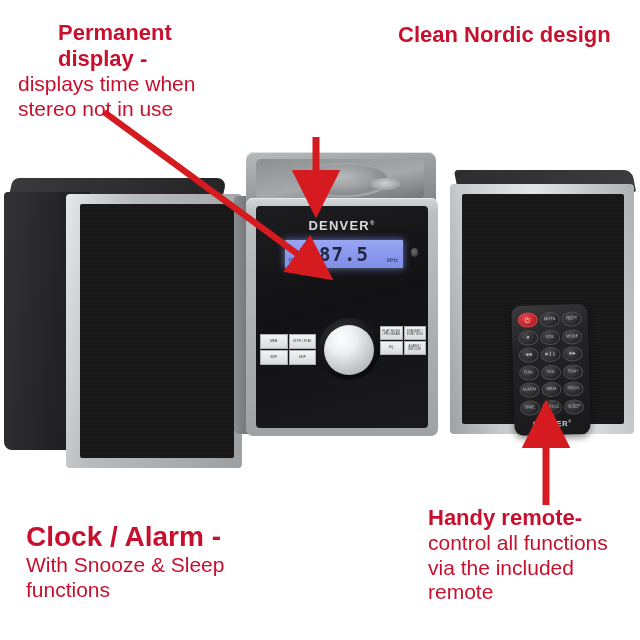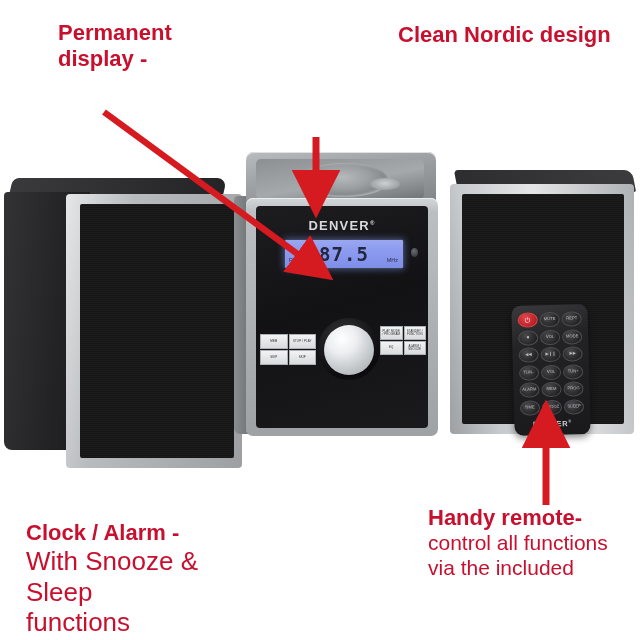--- a/index.html
+++ b/index.html
@@ -16,22 +16,22 @@
 
   #callout-display{left:18px;top:20px;font-size:21.5px;width:230px;}
   #callout-display .ttl{font-size:22px;margin-left:40px;}
   #callout-display .body{font-size:21px;}
 
   #callout-nordic{left:398px;top:22px;font-size:22px;font-weight:bold;white-space:nowrap;text-align:center;}
 
   #callout-cd{left:224px;top:110px;font-size:22px;font-weight:bold;white-space:nowrap;}
 
   #callout-clock{left:26px;top:520px;width:240px;}
-  #callout-clock .ttl{font-size:22px;}
-  #callout-clock .body{font-size:26px;}
+  #callout-clock .ttl{font-size:28px;}
+  #callout-clock .body{font-size:21px;}
 
   #callout-remote{left:428px;top:505px;width:212px;}
   #callout-remote .ttl{font-size:22px;}
   #callout-remote .body{font-size:21px;}
 
   
   .arrow{position:absolute;}
 
   
   #photo{position:absolute;left:0;top:150px;width:640px;height:340px;}
@@ -267,32 +267,35 @@
   <svg class="arrow" style="left:0;top:0;" width="640" height="640" viewBox="0 0 640 640">
     <line x1="316" y1="137" x2="316" y2="178" stroke="#d51a20" stroke-width="7" marker-end="url(#ah)"></line>
   </svg>
 
   <svg class="arrow" style="left:0;top:0;" width="640" height="640" viewBox="0 0 640 640">
     <line x1="546" y1="505" x2="546" y2="440" stroke="#d51a20" stroke-width="7" marker-end="url(#ah)"></line>
   </svg>
 
   <div class="callout" id="callout-display">
     <span class="ttl">Permanent display -</span>
+    <span class="body">displays time when</span>
+    <span class="body">stereo not in use</span>
   </div>
 
   <div class="callout" id="callout-nordic">
     <span class="ttl">Clean Nordic design</span>
   </div>
 
 
   <div class="callout" id="callout-clock">
     <span class="ttl">Clock / Alarm -</span>
     <span class="body">With Snooze &amp; Sleep</span>
     <span class="body">functions</span>
   </div>
 
   <div class="callout" id="callout-remote">
     <span class="ttl">Handy remote-</span>
     <span class="body">control all functions</span>
     <span class="body">via the included</span>
+    <span class="body">remote</span>
   </div>
 
 </div>
 
 </body></html>

